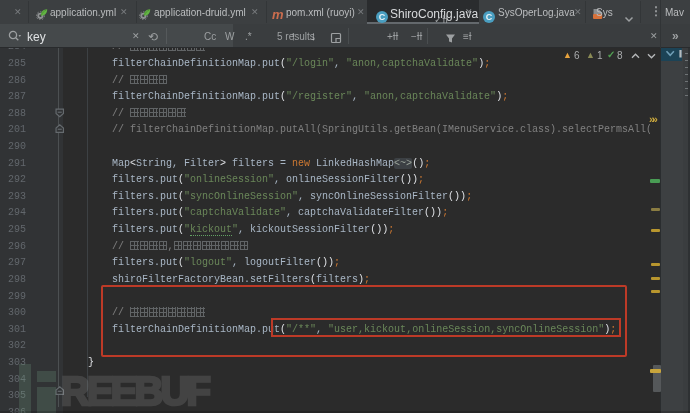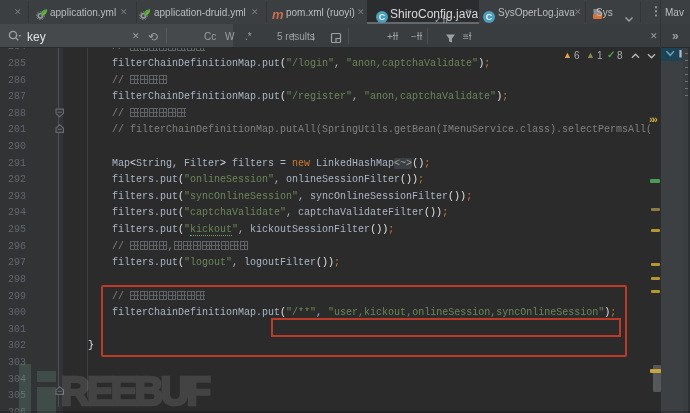--- a/index.html
+++ b/index.html
@@ -87,20 +87,21 @@
       <div class="ln">        <span class="c">// </span><i class="cj"></i><i class="cj"></i><i class="cj"></i><i class="cj"></i><i class="cj"></i><i class="cj"></i></div>
       <div class="ln">        <span class="c">// filterChainDefinitionMap.putAll(SpringUtils.getBean(IMenuService.class).selectPermsAll());</span></div>
       <div class="ln"></div>
       <div class="ln">        Map<span class="p">&lt;</span>String, Filter<span class="p">&gt;</span> filters = <span class="k">new</span> LinkedHashMap<span class="fold">&lt;~&gt;</span><span class="p">()</span><span class="k">;</span></div>
       <div class="ln">        filters.put<span class="p">(</span><span class="s">"onlineSession"</span>, onlineSessionFilter<span class="p">())</span><span class="k">;</span></div>
       <div class="ln">        filters.put<span class="p">(</span><span class="s">"syncOnlineSession"</span>, syncOnlineSessionFilter<span class="p">())</span><span class="k">;</span></div>
       <div class="ln">        filters.put<span class="p">(</span><span class="s">"captchaValidate"</span>, captchaValidateFilter<span class="p">())</span><span class="k">;</span></div>
       <div class="ln">        filters.put<span class="p">(</span><span class="s">"</span><span class="s wv">kickout</span><span class="s">"</span>, kickoutSessionFilter<span class="p">())</span><span class="k">;</span></div>
       <div class="ln">        <span class="c">// </span><i class="cj"></i><i class="cj"></i><i class="cj"></i><i class="cj"></i><span class="c">,</span><i class="cj"></i><i class="cj"></i><i class="cj"></i><i class="cj"></i><i class="cj"></i><i class="cj"></i><i class="cj"></i><i class="cj"></i></div>
       <div class="ln">        filters.put<span class="p">(</span><span class="s">"logout"</span>, logoutFilter<span class="p">())</span><span class="k">;</span></div>
+      <div class="ln">        shiroFilterFactoryBean.setFilters<span class="p">(</span>filters<span class="p">)</span><span class="k">;</span></div>
       <div class="ln"></div>
       <div class="ln">        <span class="c">// </span><i class="cj"></i><i class="cj"></i><i class="cj"></i><i class="cj"></i><i class="cj"></i><i class="cj"></i><i class="cj"></i><i class="cj"></i></div>
       <div class="ln">        filterChainDefinitionMap.put<span class="p">(</span><span class="s">"/**"</span>, <span class="s">"user,</span><span class="s wv">kickout</span><span class="s">,onlineSession,syncOnlineSession"</span><span class="p">)</span><span class="k">;</span></div>
       <div class="ln"></div>
       <div class="ln">    <span class="p">}</span></div>
       <div class="ln"></div>
     </div>
   </div>
 <div id="foldline"></div>
 <div id="indent1"></div>

